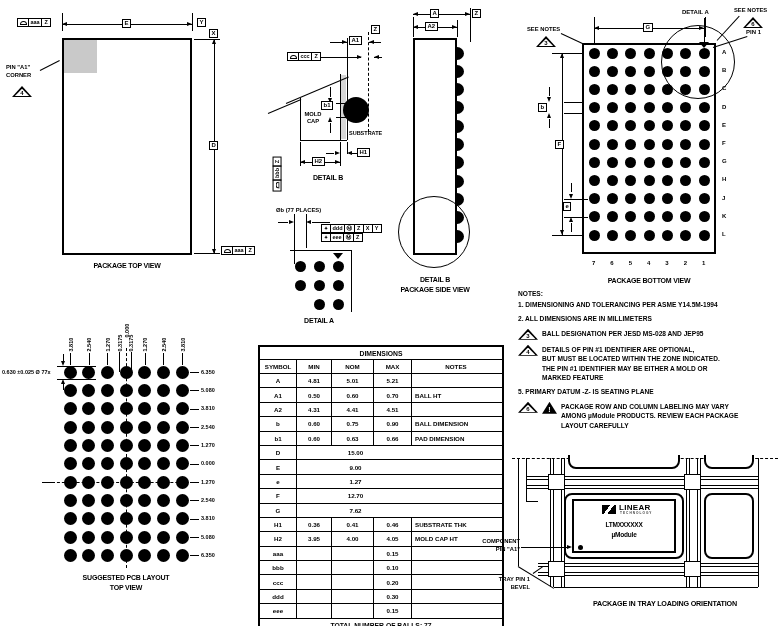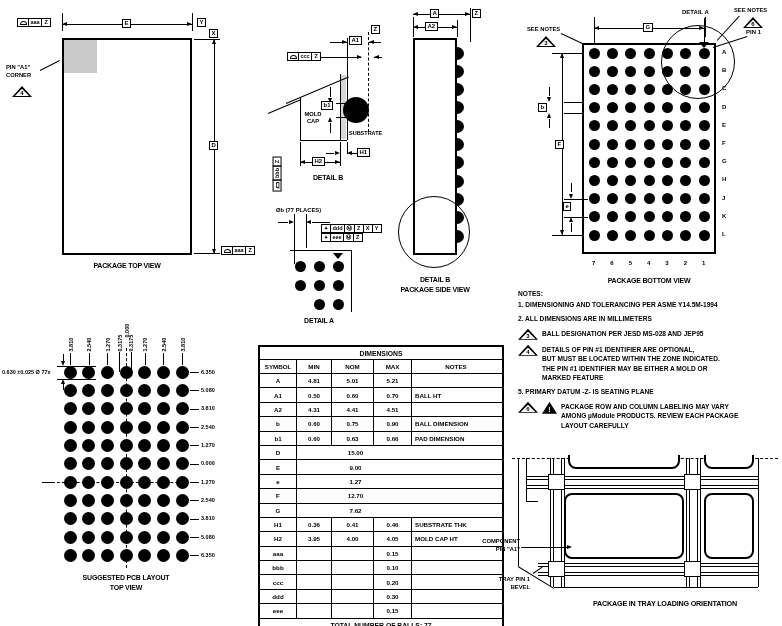--- a/index.html
+++ b/index.html
@@ -363,20 +363,28 @@
     <div class="boss" style="left:36px;top:19px;width:17px;height:16px;"></div>
     <div class="boss" style="left:172px;top:19px;width:17px;height:16px;"></div>
     <div class="boss" style="left:36px;top:106px;width:17px;height:16px;"></div>
     <div class="boss" style="left:172px;top:106px;width:17px;height:16px;"></div>
 
     <div class="pocket" style="left:56px;top:-28px;width:112px;height:42px;"></div>
     <div class="pocket" style="left:192px;top:-28px;width:50px;height:42px;"></div>
     <div class="pocket" style="left:52px;top:38px;width:120px;height:66px;"></div>
     <div class="pocket" style="left:192px;top:38px;width:50px;height:66px;"></div>
 
+    <div class="abs" style="left:60px;top:44px;width:104px;height:54px;border:2px solid #000;background:#fff;box-sizing:border-box;z-index:4;">
+      <div class="ltglyph" style="left:28px;top:4px;"></div>
+      <div class="lbl" style="left:45px;top:2px;font-size:8px;letter-spacing:0.3px;">LINEAR</div>
+      <div class="lbl" style="left:46px;top:11px;font-size:3.2px;letter-spacing:1px;color:#444;">TECHNOLOGY</div>
+      <div class="cap" style="left:0;top:20px;width:100px;font-size:6.5px;">LTMXXXXXX</div>
+      <div class="cap" style="left:0;top:30px;width:100px;font-size:6.5px;">µModule</div>
+      <div class="ball" style="left:4px;top:44px;width:5px;height:5px;"></div>
+    </div>
   </div>
   <div class="lbl" style="left:464px;top:538px;width:56px;font-size:5.8px;text-align:right;">COMPONENT</div>
   <div class="lbl" style="left:464px;top:546px;width:56px;font-size:5.8px;text-align:right;">PIN "A1"</div>
   <div class="lbl" style="left:480px;top:576px;width:50px;font-size:5.8px;text-align:right;">TRAY PIN 1</div>
   <div class="lbl" style="left:480px;top:584px;width:50px;font-size:5.8px;text-align:right;">BEVEL</div>
   <div class="cap" style="left:545px;top:599px;width:240px;font-size:7.2px;">PACKAGE IN TRAY LOADING ORIENTATION</div>
 
 <div class="hl" style="left: 62px; top: 24px; width: 130px;"></div>
     <div class="hl" style="left: 194px; top: 39px; width: 26px;"></div>
     <div class="hl" style="left: 194px; top: 253px; width: 26px;"></div>

